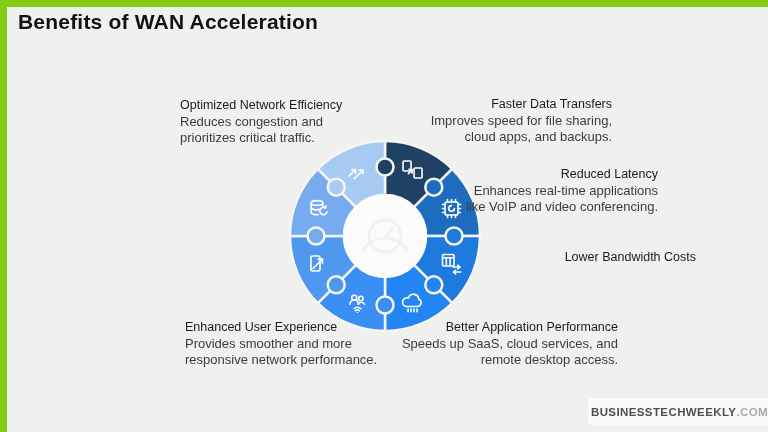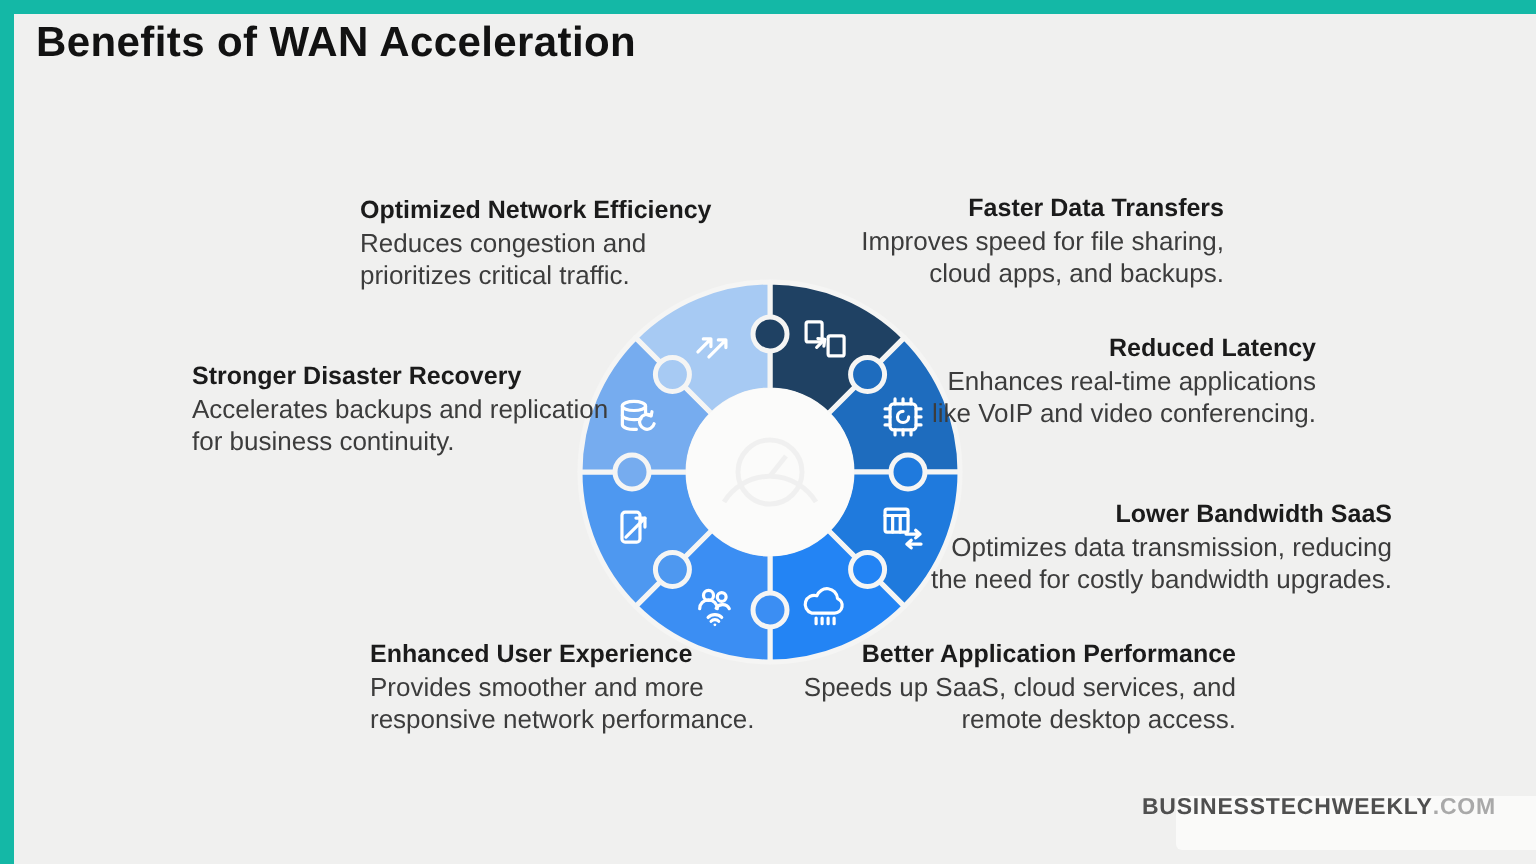--- a/index.html
+++ b/index.html
@@ -1,54 +1,54 @@
 <!DOCTYPE html>
 <html><head>
 <meta charset="utf-8">
 <style>
   html,body{margin:0;padding:0;}
   .slide{
     position:relative;
     width:768px;height:432px;
-    background:#14b8a6;
+    background:#84cc16;
     overflow:hidden;
     font-family:"Liberation Sans", sans-serif;
   }
   .canvas{
     position:absolute;left:7px;top:7px;right:0;bottom:0;
     background:#F0F0EF;
   }
   .page-title{
     position:absolute;left:18px;top:10px;
     font-size:21px;font-weight:700;color:#121212;
     letter-spacing:.2px;margin:0;
   }
   .benefit{position:absolute;width:260px;}
   .benefit h3{
-    margin:0;font-size:12.5px;font-weight:700;color:#1b1b1b;line-height:1.2;
+    margin:0;font-size:12.5px;font-weight:400;color:#1b1b1b;line-height:1.2;
   }
   .benefit p{
     margin:1px 0 0;font-size:13px;color:#3c3c3c;line-height:1.2;
     white-space:pre-line;
   }
   .benefit.right{text-align:right;}
   .b-faster   {top:97px;  right:156px;}
   .b-reduced  {top:167px; right:110px;}
   .b-lower    {top:250px; right:72px;}
   .b-better   {top:320px; right:150px;}
   .b-enhanced {top:320px; left:185px;}
   .b-improved {top:256px; left:88px;}
   .b-stronger {top:181px; left:96px;}
   .b-optimized{top:98px;  left:180px;}
   .wheel-svg{position:absolute;left:0;top:0;width:768px;height:432px;}
   .footer-brand{
     position:absolute;right:0;bottom:7px;height:27px;width:180px;
     background:#FAFAF9;border-radius:3px 0 0 3px;
-    display:flex;justify-content:flex-end;
-    padding-right:20px;box-sizing:border-box;
+    display:flex;align-items:center;justify-content:flex-end;
+    box-sizing:border-box;
   }
   .footer-brand .brand{
     font-size:11.5px;font-weight:700;color:#4f4f4f;letter-spacing:.4px;
   }
   .footer-brand .tld{
     font-size:11.5px;font-weight:700;color:#A9A9A9;letter-spacing:.4px;
   }
 </style>
 </head>
 <body>
@@ -134,38 +134,31 @@
     <h3>Reduced Latency</h3>
     <p>Enhances real-time applications
 like VoIP and video conferencing.</p>
   </div>
   <div class="benefit right b-faster">
     <h3>Faster Data Transfers</h3>
     <p>Improves speed for file sharing,
 cloud apps, and backups.</p>
   </div>
   <div class="benefit right b-lower">
-    <h3>Lower Bandwidth SaaS</h3>
-    <p>Optimizes data transmission, reducing
-the need for costly bandwidth upgrades.</p>
+    <h3>Lower Bandwidth Costs</h3>
   </div>
   <div class="benefit b-enhanced">
     <h3>Enhanced User Experience</h3>
     <p>Provides smoother and more
 responsive network performance.</p>
   </div>
   <div class="benefit right b-better">
     <h3>Better Application Performance</h3>
     <p>Speeds up SaaS, cloud services, and
 remote desktop access.</p>
-  </div>
-  <div class="benefit b-stronger">
-    <h3>Stronger Disaster Recovery</h3>
-    <p>Accelerates backups and replication
-for business continuity.</p>
   </div>
   <div class="benefit b-optimized">
     <h3>Optimized Network Efficiency</h3>
     <p>Reduces congestion and
 prioritizes critical traffic.</p>
   </div>
 
   <div class="footer-brand">
     <span class="brand">BUSINESSTECHWEEKLY</span>
       <span class="tld">.COM</span>

